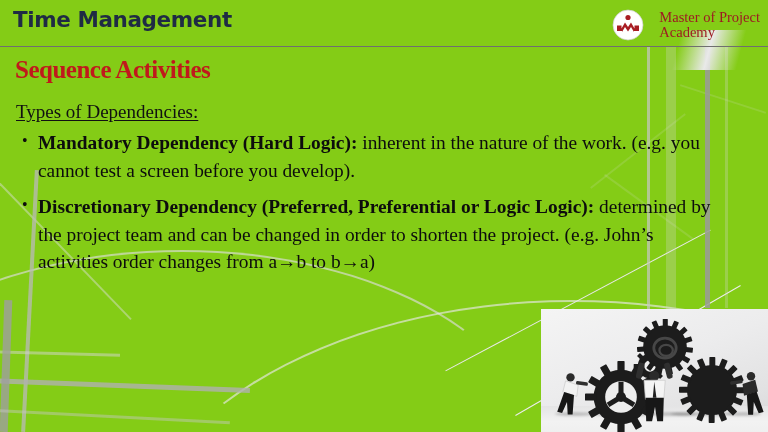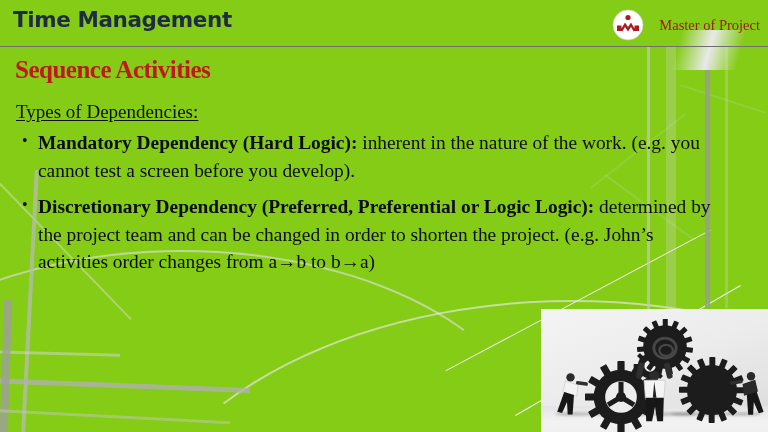--- a/index.html
+++ b/index.html
@@ -229,20 +229,21 @@
     <div class="header-title">Time Management</div>
 
     <div class="logo">
       <svg class="logo-mark" viewBox="0 0 64 64">
         <circle cx="32" cy="32" r="30" fill="#ffffff" stroke="#cfcfcf" stroke-width="1.4"></circle>
         <circle cx="32" cy="17" r="5.2" fill="#a81d23"></circle>
         <path d="M10 44 L10 33 L19 33 L19 39 L26 27 L32 36 L38 27 L45 39 L45 33 L54 33 L54 44 L44 44 L44 46 L38 36 L32 45 L26 36 L20 46 L20 44 Z" fill="#a81d23"></path>
       </svg>
       <div class="logo-text">
         <span class="l1">Master of Project</span>
+        <span class="l2">Academy</span>
       </div>
     </div>
 
     <div class="header-rule"></div>
   </div>
 
   <div class="slide-title">Sequence Activities</div>
 
   <div class="subhead">Types of Dependencies:</div>
 

